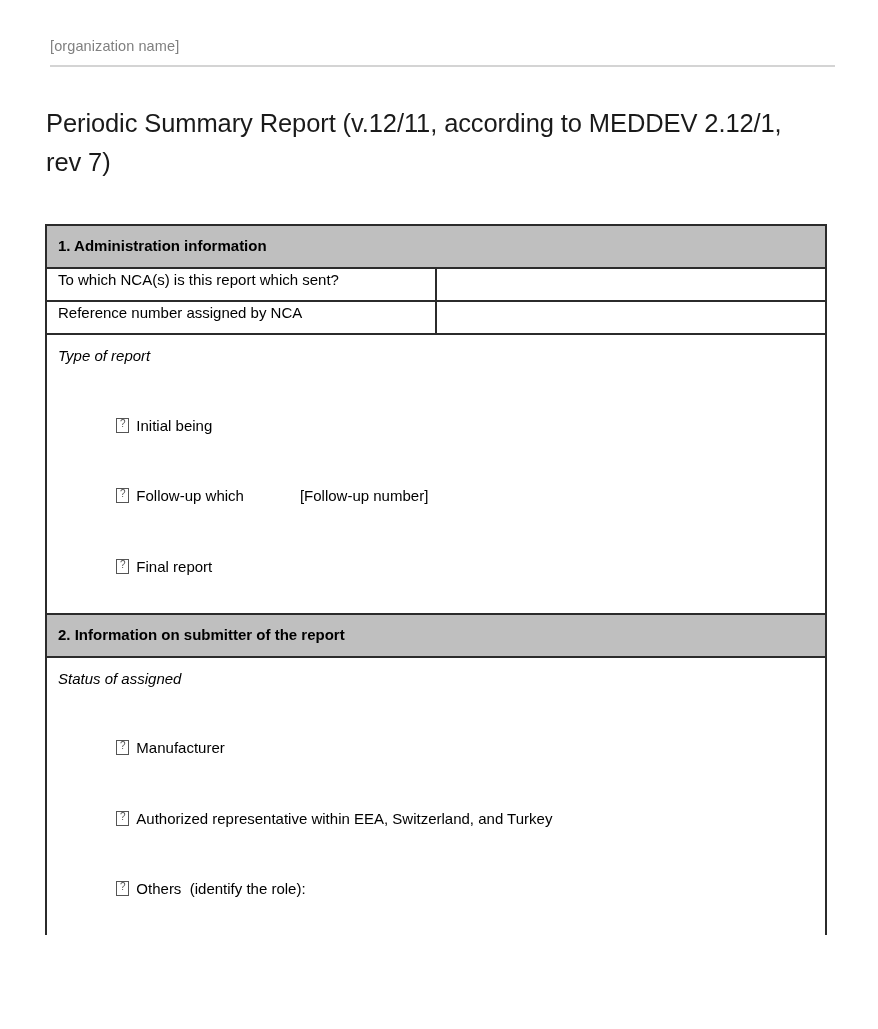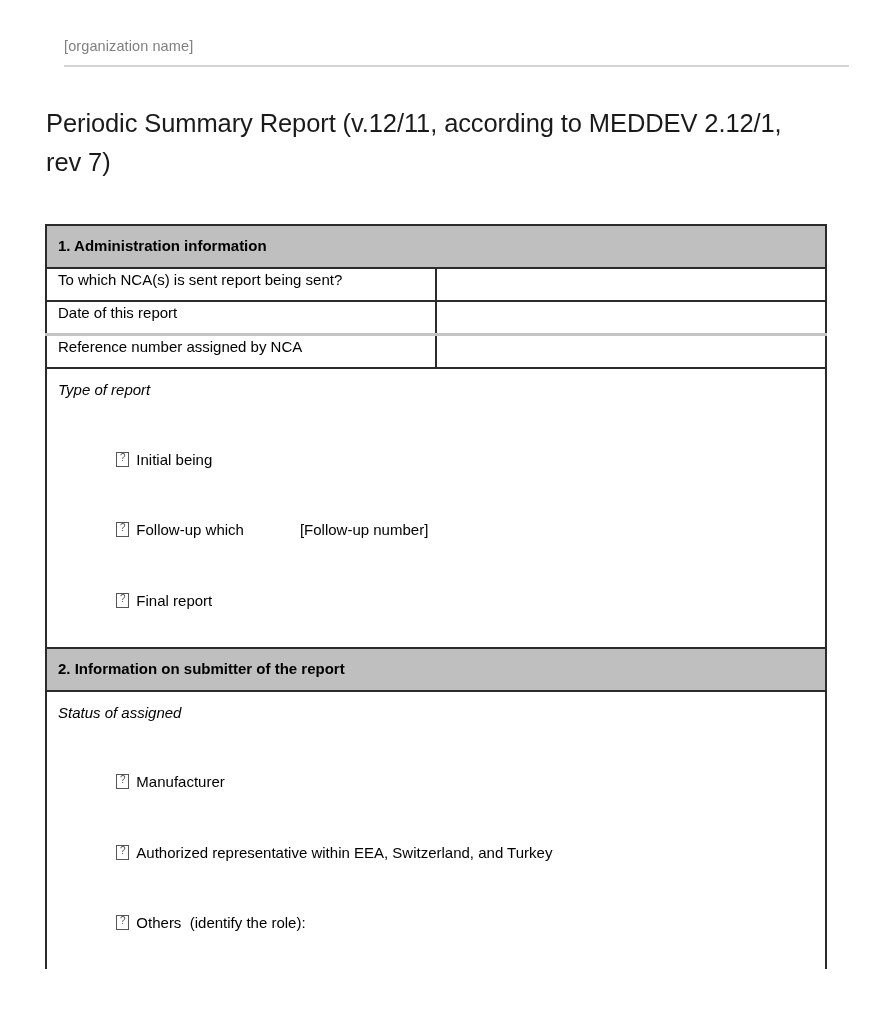--- a/index.html
+++ b/index.html
@@ -19,21 +19,21 @@
     width: 878px;
     height: 1029px;
     overflow: hidden;
     background: #ffffff;
     box-sizing: border-box;
   }
 
   
   .doc-header {
     position: absolute;
-    left: 64px;
+    left: 50px;
     top: 36px;
     width: 785px;
     box-sizing: border-box;
   }
   .doc-header-text {
     font-size: 14.5px;
     line-height: 20px;
     color: #808080;
     letter-spacing: .1px;
     white-space: nowrap;
@@ -151,28 +151,24 @@
       <col style="width:390px">
       <col style="width:390px">
     </colgroup>
     <tbody>
 
       <tr class="section-row">
         <td colspan="2">1. Administration information</td>
       </tr>
 
       <tr class="data-row">
-        <td class="col-label b-dark">To which NCA(s) is sent report being sent?</td>
+        <td class="col-label b-dark">To which NCA(s) is this report which sent?</td>
         <td class="b-dark"></td>
       </tr>
 
-      <tr class="data-row">
-        <td class="col-label b-light">Date of this report</td>
-        <td class="b-light"></td>
-      </tr>
 
 
       <tr class="data-row">
         <td class="col-label b-dark">Reference number assigned by NCA</td>
         <td class="b-dark"></td>
       </tr>
 
       <tr class="data-row">
         <td class="block-cell b-none" colspan="2">
           <span class="block-title">Type of report</span>

